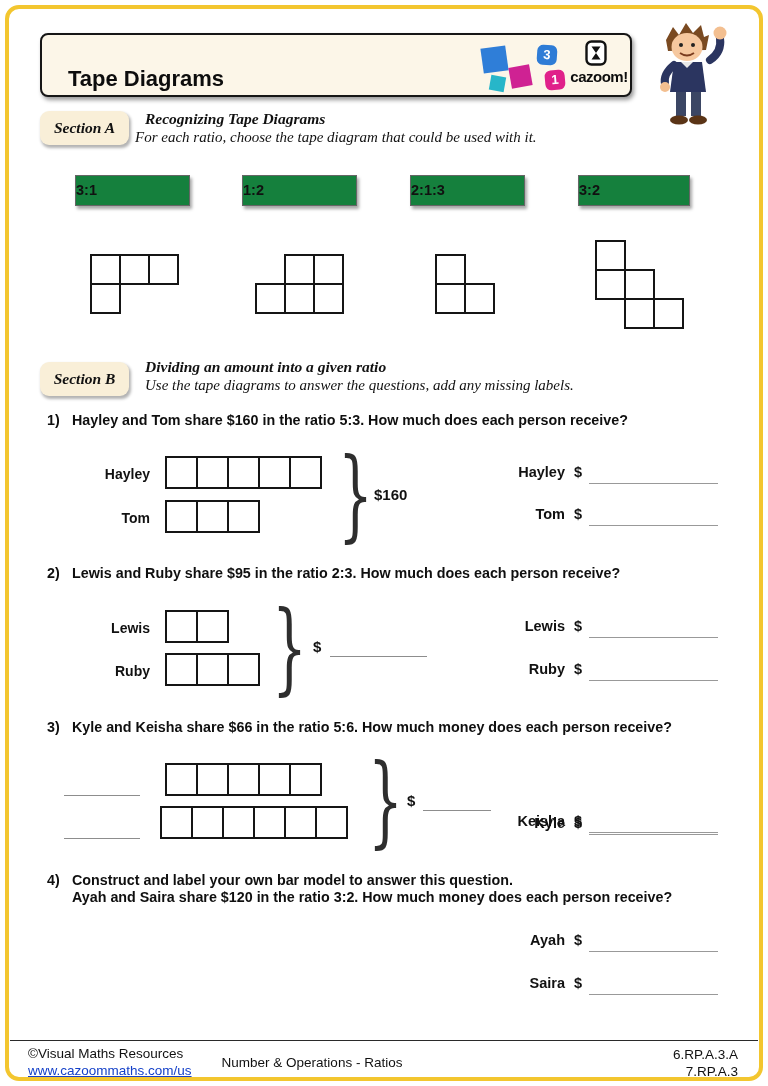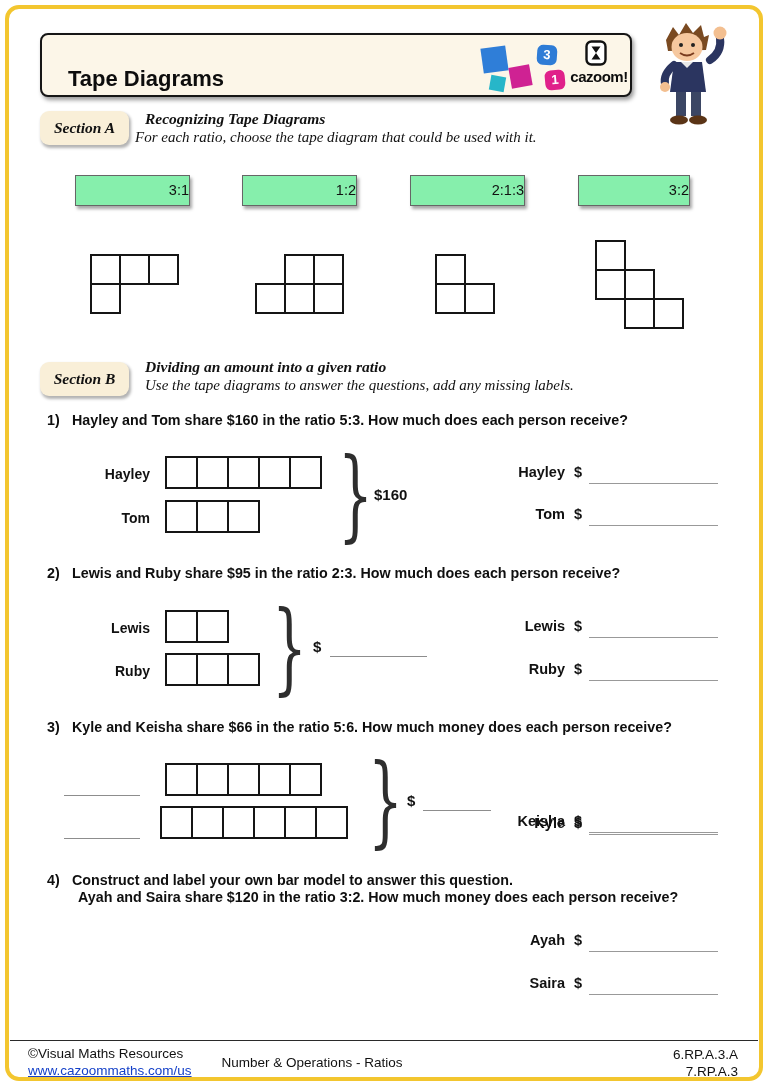--- a/index.html
+++ b/index.html
@@ -27,23 +27,23 @@
 
   
   .sec-box { position:absolute; left:40px; width:89px; height:34px; background:#f9efd8; border-radius:9px;
              box-shadow:1.5px 2.5px 3px rgba(0,0,0,.3); font-family:"Liberation Serif", serif;
              font-style:italic; font-weight:bold; font-size:15.5px; text-align:center; line-height:34px; }
   .sec-heading { position:absolute; font-family:"Liberation Serif", serif; font-style:italic;
                  font-weight:bold; font-size:15.5px;text-align:center; }
   .sec-instr { position:absolute; font-family:"Liberation Serif", serif; font-style:italic; font-size:15px; }
 
   
-  .ratio-box { position:absolute; top:175px; height:31px; background:#86efac; border:1.4px solid #666;
-               box-shadow:2px 3px 3px rgba(0,0,0,.35); text-align:right; line-height:29px;
-               font-weight:normal; font-size:14.5px; }
+  .ratio-box { position:absolute; top:175px; height:31px; background:#15803d; border:1.4px solid #666;
+               box-shadow:2px 3px 3px rgba(0,0,0,.35); text-align:left; line-height:29px;
+               font-weight:bold; font-size:14.5px; }
   .diagram { position:absolute; }
   .drow { display:flex; }
   .drow + .drow { margin-top:-2px; }
   .dcell { width:31px; height:31px; background:#fff; border:2px solid #151515; }
   .dcell + .dcell { margin-left:-2px; }
   .dcell.empty { border-color:transparent; background:transparent; }
 
   
   .qnum, .qtext { position:absolute; font-size:14.3px; font-weight:bold; color:#0f0f0f; }
   .rowlabel { position:absolute; width:95px; text-align:right; font-size:14px; font-weight:bold; }
@@ -263,21 +263,21 @@
     <span class="ln"></span>
   </div>
   <div class="ans" style="top:813px;">
     <span class="nm">Keisha</span>
     <span class="cur">$</span>
     <span class="ln"></span>
   </div>
 
   <div class="qnum" style="left:47px; top:872px;">4)</div>
   <div class="qtext" style="left:72px; top:872px;">Construct and label your own bar model to answer this question.</div>
-  <div class="qtext" style="left:72px; top:889px;margin-left:6px;">Ayah and Saira share $120 in the ratio 3:2. How much money does each person receive?</div>
+  <div class="qtext" style="left:72px; top:889px;">Ayah and Saira share $120 in the ratio 3:2. How much money does each person receive?</div>
   <div class="ans" style="top:932px;">
     <span class="nm">Ayah</span>
     <span class="cur">$</span>
     <span class="ln"></span>
   </div>
   <div class="ans" style="top:975px;">
     <span class="nm">Saira</span>
     <span class="cur">$</span>
     <span class="ln"></span>
   </div>

